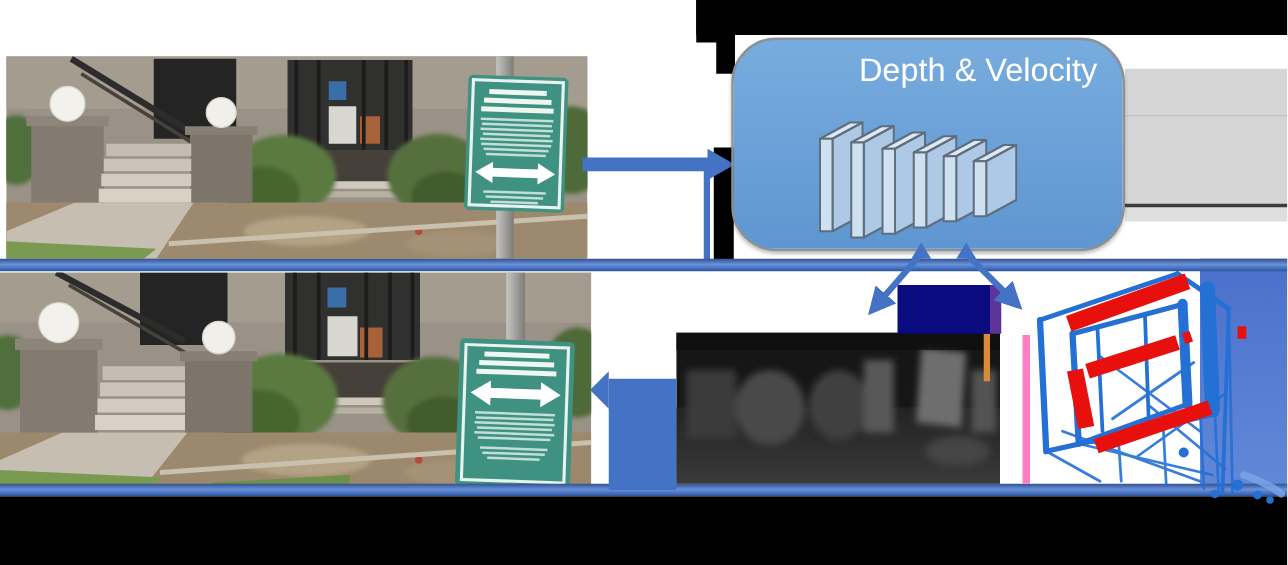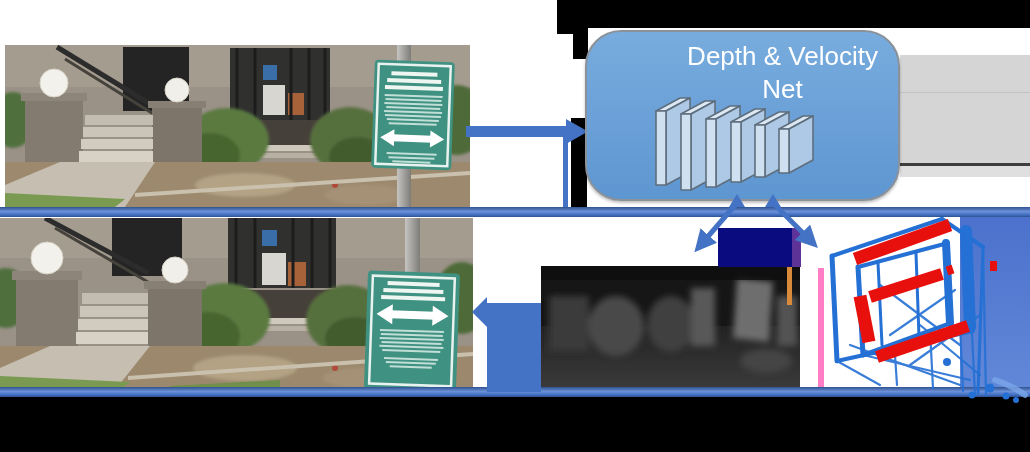--- a/index.html
+++ b/index.html
@@ -249,21 +249,20 @@
         <rect x="385" y="140" width="54" height="2"></rect>
           <rect x="387" y="144" width="50" height="2"></rect>
           <rect x="391" y="148" width="42" height="2"></rect>
       </g>
     </g>
   </svg>
 
   <div class="abs net-box">
     <div class="net-title">
       <div>Depth &amp; Velocity</div>
-      <div>Net</div>
     </div>
     <svg class="slabs" width="200" height="118" viewBox="0 0 200 118">
       <g stroke="#5f6e7d" stroke-width="1.6" stroke-linejoin="round">
 
         <polygon points="11,33 21,33 45,20 35,20" fill="#dce8f4"></polygon>
         <polygon points="21,33 45,20 45,94 21,107" fill="#adc9e5"></polygon>
         <rect x="11" y="33" width="10" height="74" fill="#cfe0f1"></rect>
 
         <polygon points="36,36 46,36 70,23 60,23" fill="#dce8f4"></polygon>
         <polygon points="46,36 70,23 70,99 46,112" fill="#adc9e5"></polygon>

